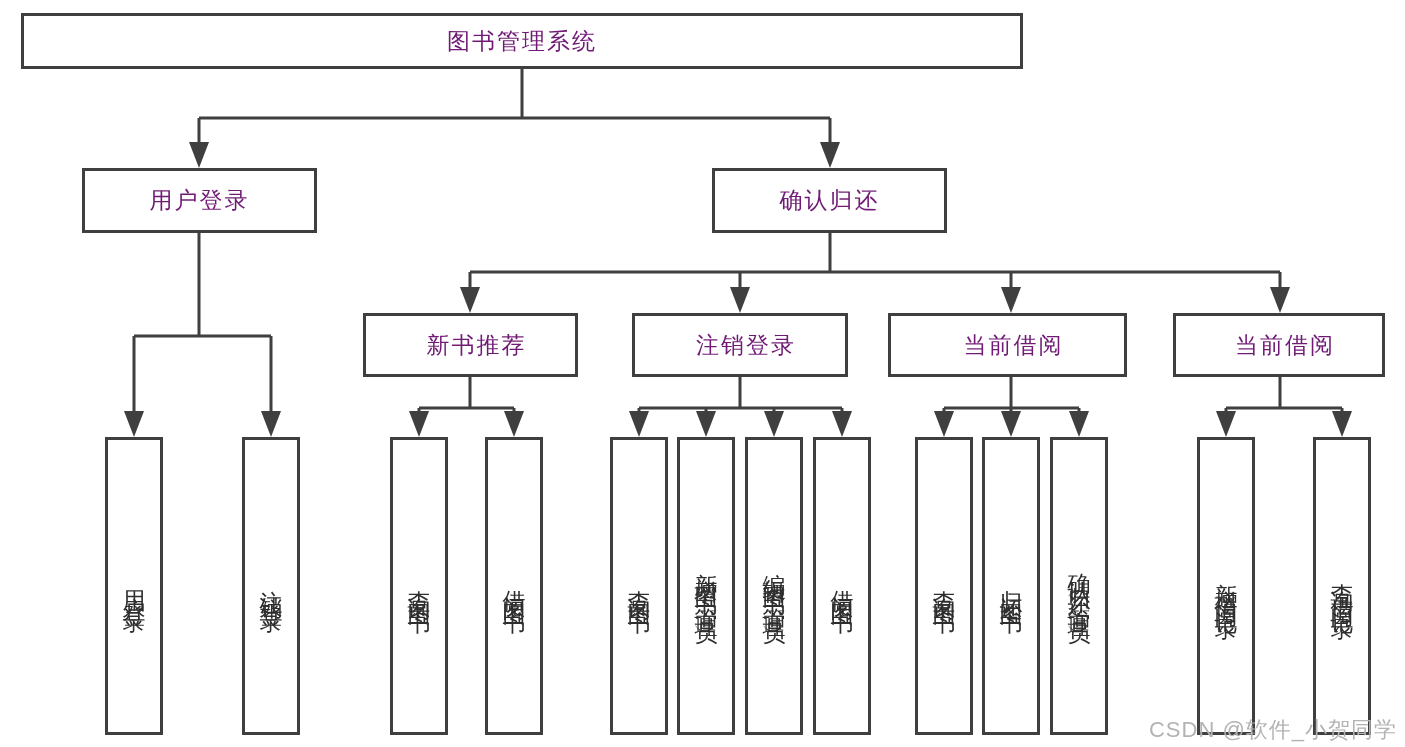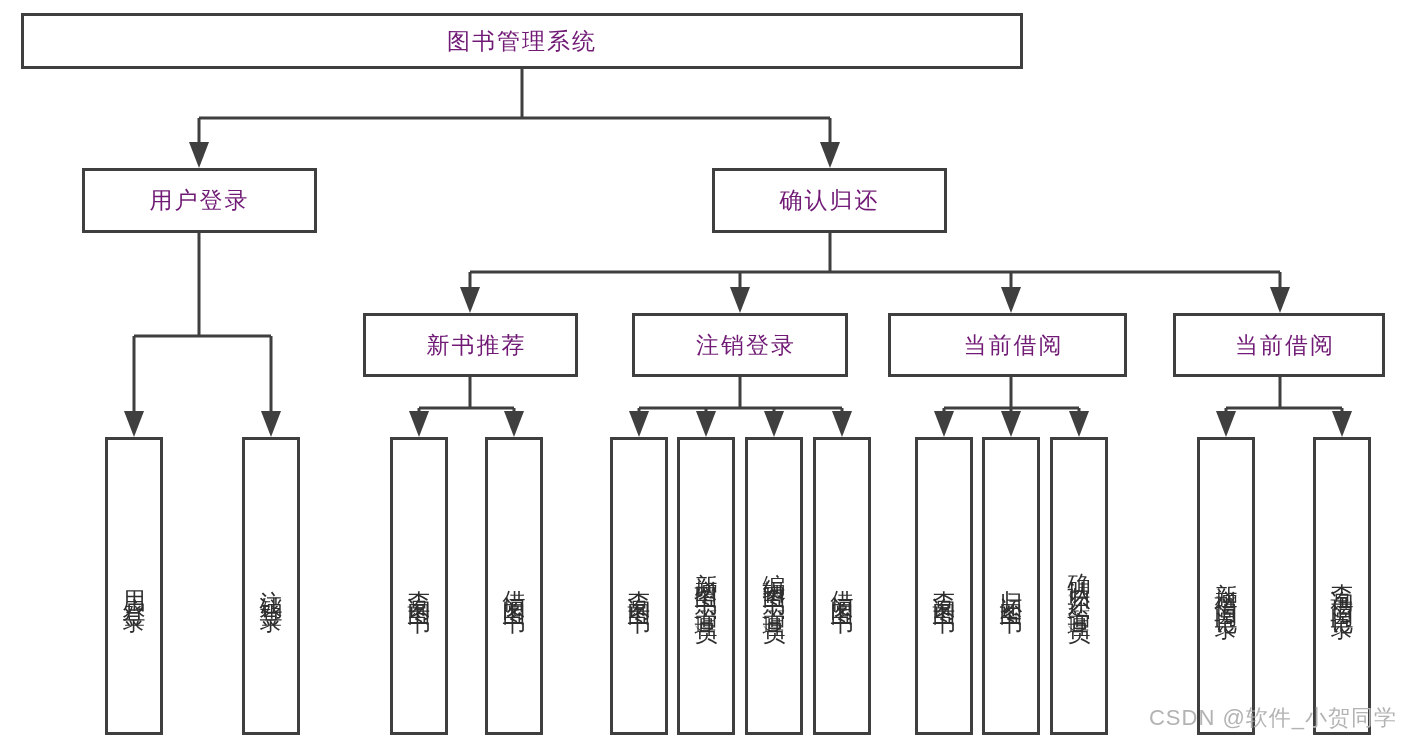--- a/index.html
+++ b/index.html
@@ -30,21 +30,21 @@
   .vlabel{
     writing-mode:vertical-rl;
     text-orientation:mixed;
     font-size:23px;
     letter-spacing:7px;
     line-height:1;
     color:#2e2e2e;
   }
   .watermark{
     position:absolute;
-    right:8px;bottom:14px;
+    right:8px;bottom:2px;
     font-size:22px;
     color:#b3b3b3;
     letter-spacing:1px;
     white-space:nowrap;
   }
   
   .root-box{left:21px;top:13px;width:1002px;height:56px;}
   .l2-user{left:82px;top:168px;width:235px;height:65px;}
   .l2-book{left:712px;top:168px;width:235px;height:65px;}
   .l3{top:313px;height:64px;padding-left:12px;}

